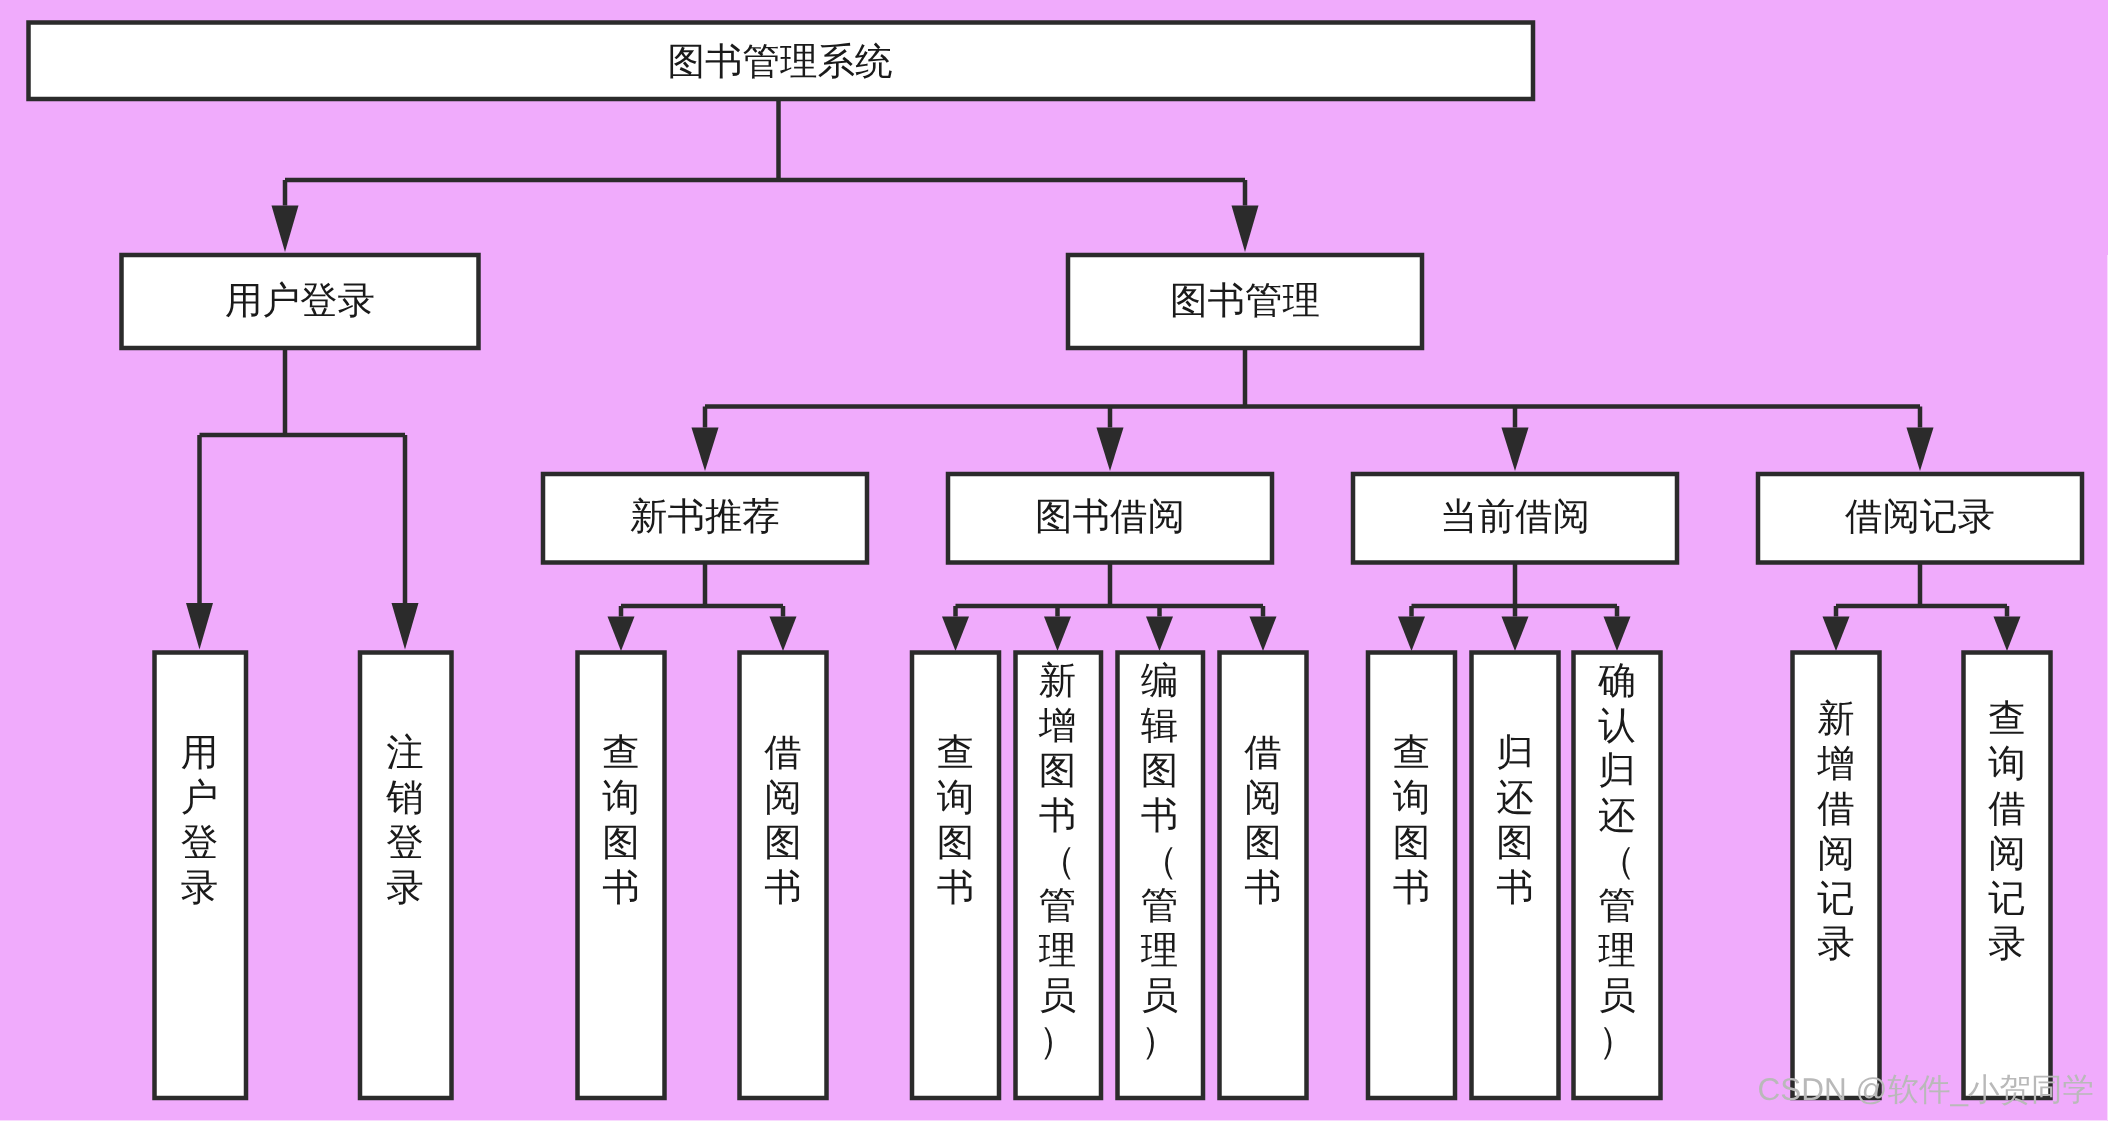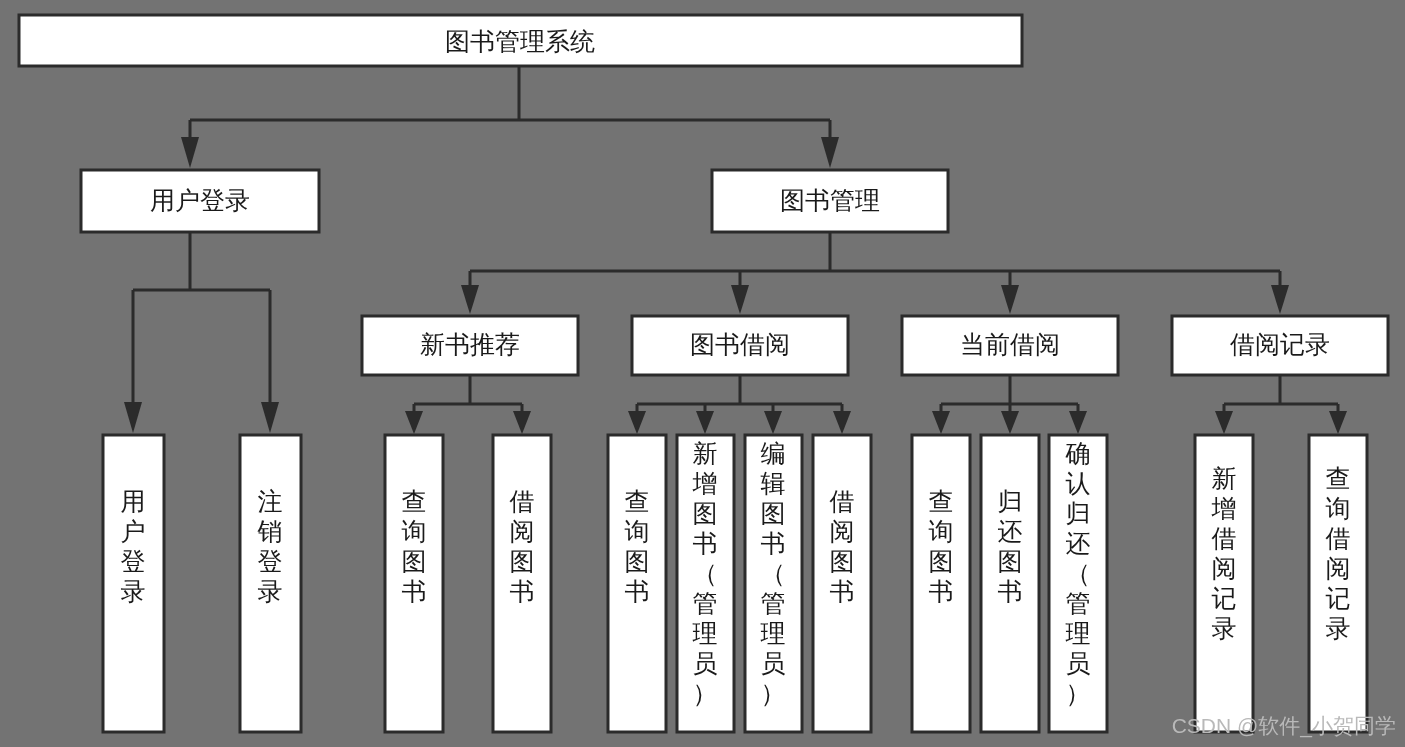--- a/index.html
+++ b/index.html
@@ -8,21 +8,21 @@
     padding: 0;
     background: #ffffff;
   }
   body {
     font-family: "Liberation Sans", "DejaVu Sans", sans-serif;
   }
   #diagram-root {
     position: relative;
     width: 1405px;
     height: 747px;
-    background: #737373;
+    background: #f0abfc;
     overflow: hidden;
   }
   svg#tree-svg {
     position: absolute;
     left: 0;
     top: 0;
     width: 1405px;
     height: 747px;
     display: block;
   }

